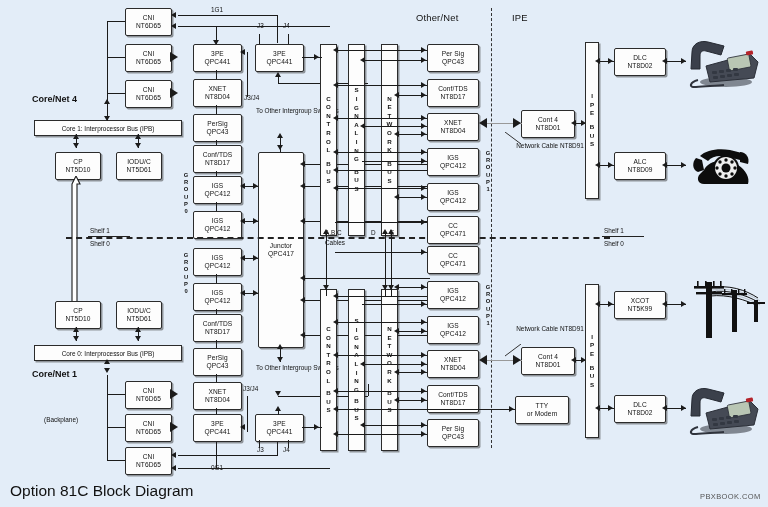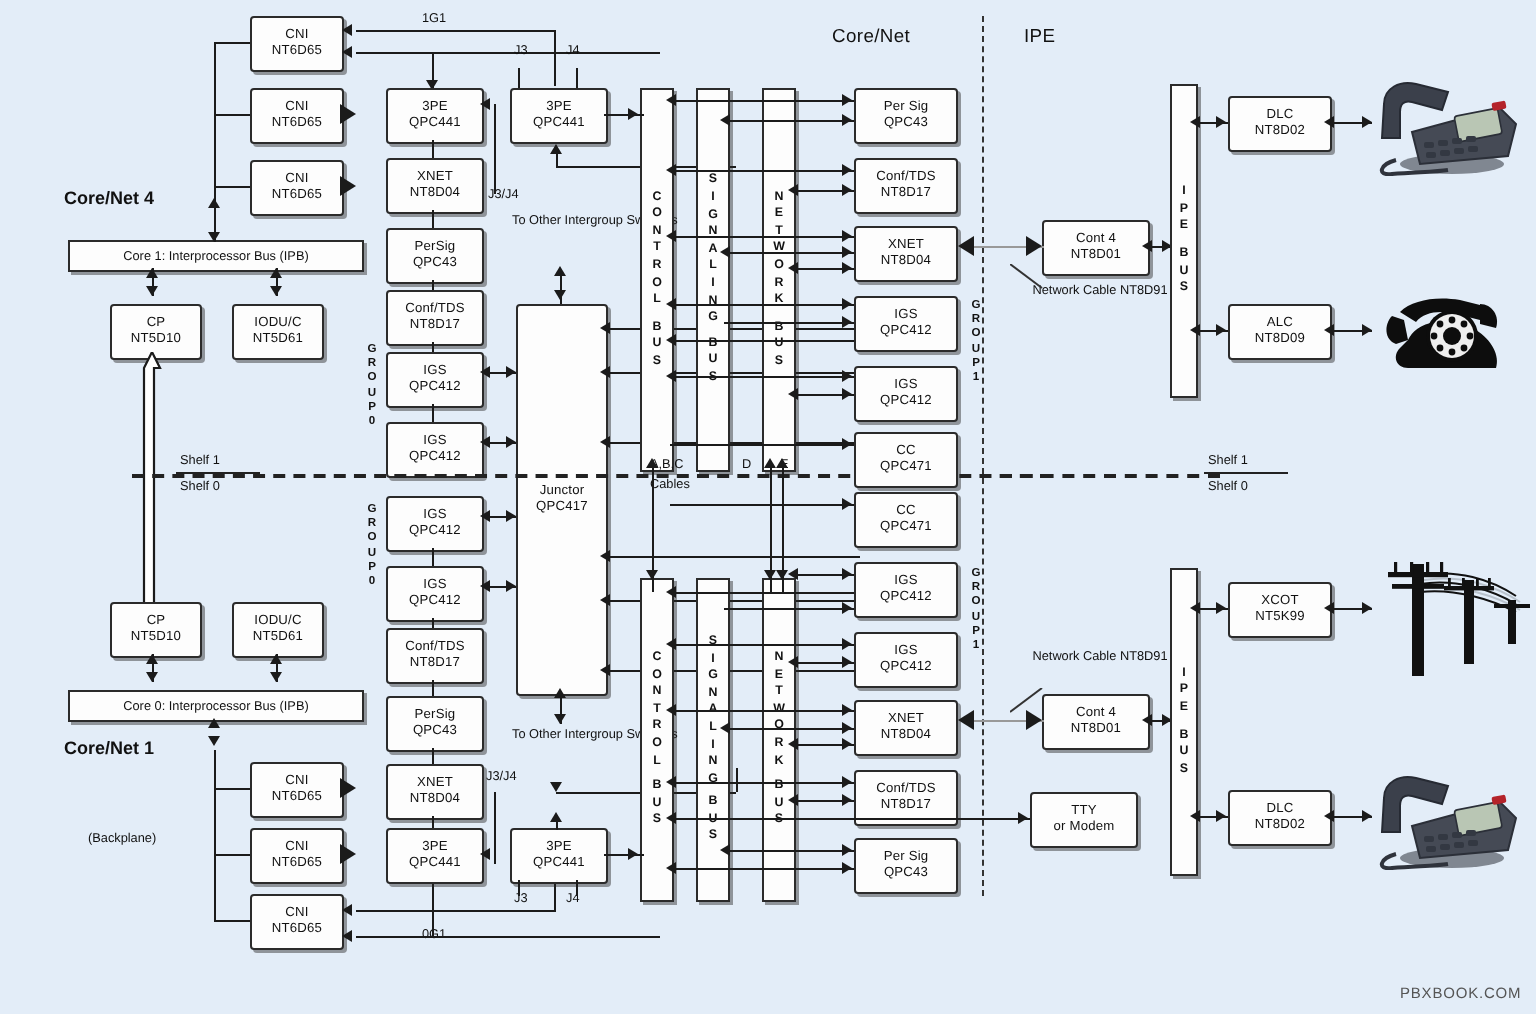--- a/index.html
+++ b/index.html
@@ -73,21 +73,21 @@
   .hollow{position:absolute;}
   
   .dev{position:absolute;}
   .analog{position:absolute;}
 </style>
 </head>
 <body>
 
 <div id="page">
 
-  <div class="hdr" style="left:416px;top:12px;">Core/Net</div>
+  <div class="hdr" style="left:416px;top:12px;">Other/Net</div>
   <div class="hdr" style="left:512px;top:12px;">IPE</div>
 
   <div class="dash-v" style="left:491px;top:8px;height:440px;"></div>
 
   <div class="corelbl" style="left:32px;top:94px;">Core/Net 4</div>
 
   <div class="ipb" style="left:34px;top:120px;width:146px;height:14px;">
     <span>Core 1: Interprocessor Bus (IPB)</span>
   </div>
 
@@ -815,15 +815,16 @@
         <rect x="45" y="32" width="5" height="3" rx="1"></rect>
       <rect x="25" y="40" width="5" height="3" rx="1"></rect>
         <rect x="32" y="39" width="5" height="3" rx="1"></rect>
       <rect x="39" y="38" width="5" height="3" rx="1"></rect>
         <rect x="46" y="37" width="5" height="3" rx="1"></rect>
     </g>
     <path d="M4 16 C4 8 12 4 20 6 L36 10 L33 19 L18 15 C14 14 12 16 12 20 L12 33 L3 33 Z" fill="#3b404b" stroke="#262a33" stroke-width="1"></path>
     <path d="M10 44 C2 46 0 52 8 51 C20 50 30 50 36 49" fill="none" stroke="#2f333c" stroke-width="2"></path>
   </svg>
 
+  <div class="title" style="left:10px;top:482px;">Option 81C Block Diagram</div>
   <div class="wmark" style="left:700px;top:492px;">PBXBOOK.COM</div>
 
 </div>
 
 </body></html>

